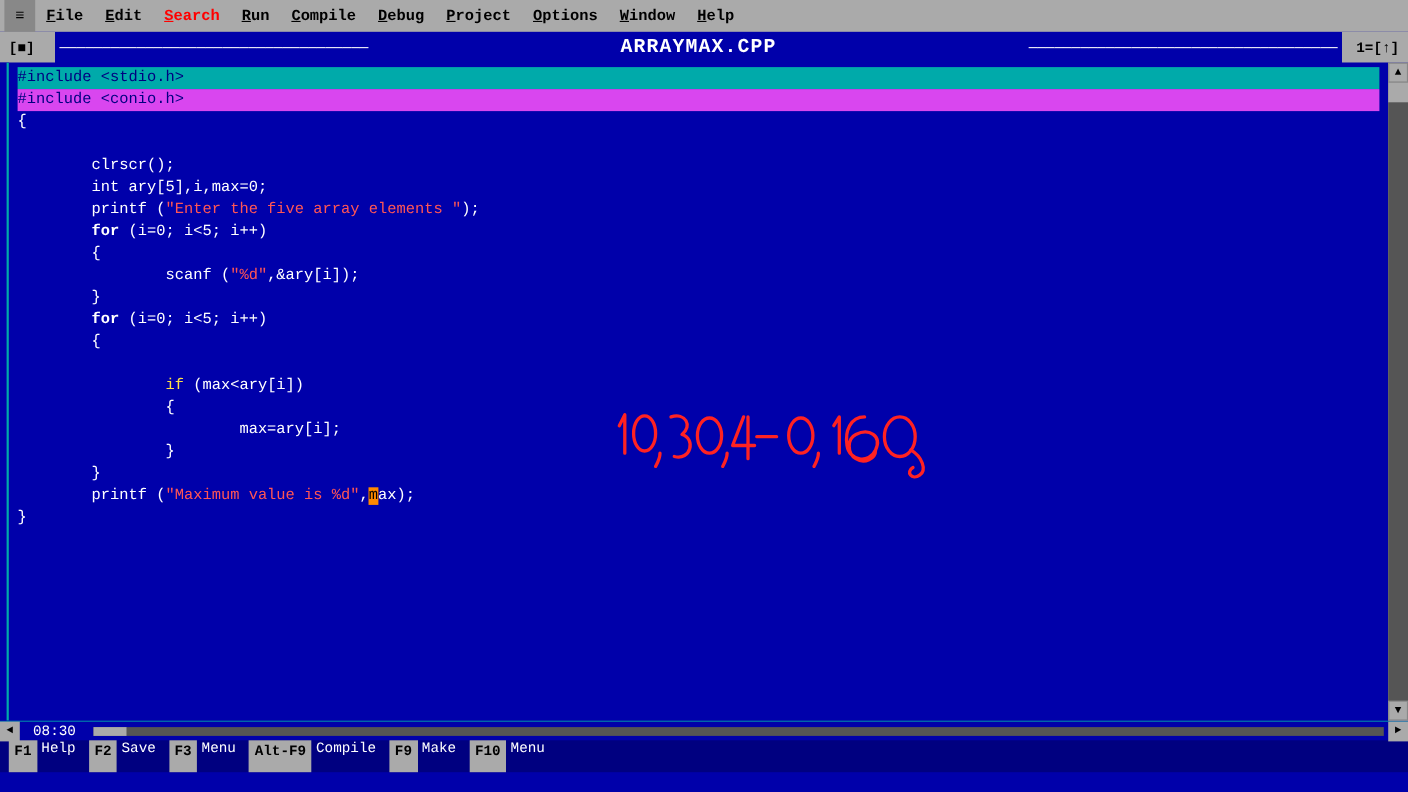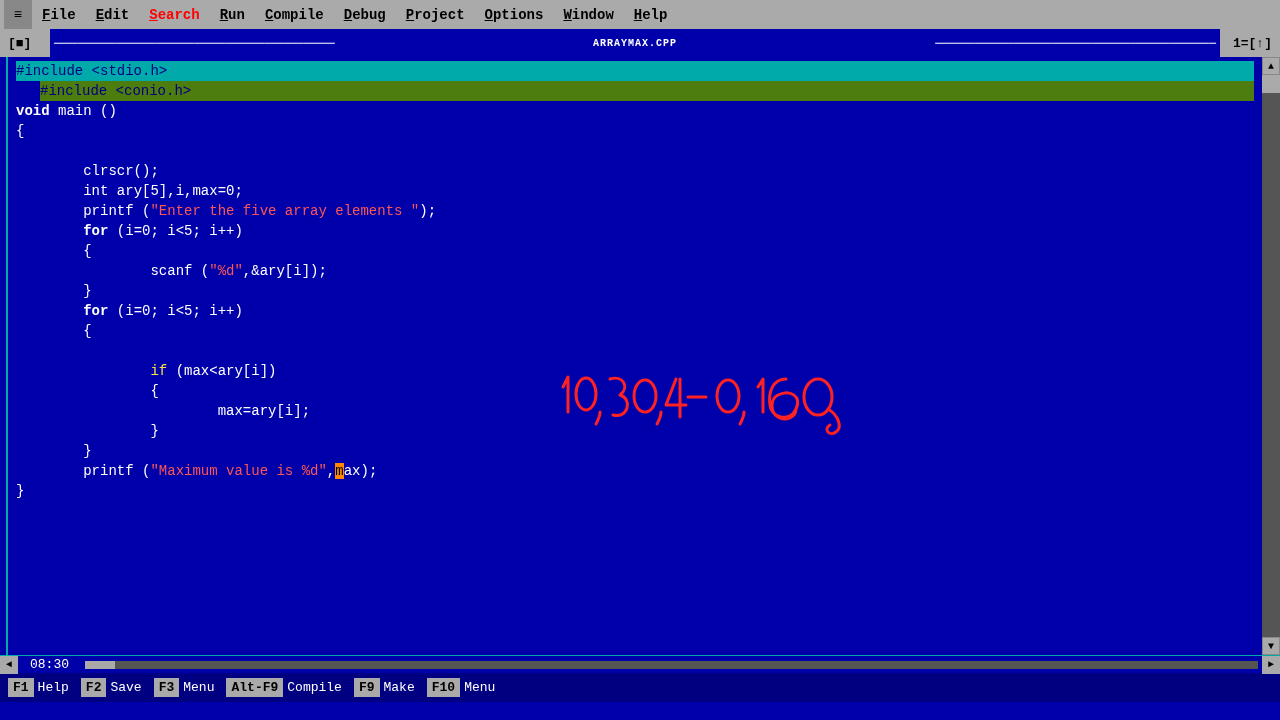--- a/index.html
+++ b/index.html
@@ -60,21 +60,21 @@
       background: #AAAAAA;
       color: #000;
       padding: 2px 8px;
       height: 100%;
       font-weight: bold;
       min-width: 50px;
     }
     #titlebar-center {
       color: #FFFFFF;
       font-weight: bold;
-      font-size: 10px;
+      font-size: 18px;
       letter-spacing: 1px;
     }
     #titlebar-right {
       display: flex;
       align-items: center;
       background: #AAAAAA;
       color: #000;
       padding: 2px 8px;
       height: 100%;
       font-weight: bold;
@@ -209,21 +209,20 @@
       font-size: 10px;
       cursor: pointer;
     }
 
     
     #statusbar {
       width: 100%;
       height: 29px;
       background: #000080;
       display: flex;
-      align-items: center;
       padding: 0 8px;
       gap: 4px;
     }
     .status-key {
       color: #000;
       background: #AAAAAA;
       padding: 2px 5px;
       font-size: 13px;
       font-family: 'Courier New', monospace;
       font-weight: bold;
@@ -262,22 +261,21 @@
     <div id="titlebar-right-bracket">────────────────────────────────────</div>
     <div id="titlebar-right">1=[↑]</div>
   </div>
 </div>
 
 <div id="editor-container">
   <div id="editor-left-border"></div>
   <div id="editor-main">
 
     <div class="code-line" style="background:#00AAAA; color:#000080;font-family:Liberation Mono, monospace;">#include &lt;stdio.h&gt;</div>
-    <div class="code-line" style="background:#4d7c0f; color:#000080;margin-left:24px;">#include &lt;conio.h&gt;</div>
-    <div class="code-line"><span style="color:#FFFFFF;font-weight:bold;">void</span> main ()</div>
+    <div class="code-line" style="background:#d946ef; color:#000080;">#include &lt;conio.h&gt;</div>
     <div class="code-line">{</div>
     <div class="code-line"></div>
     <div class="code-line">        clrscr();</div>
     <div class="code-line">        <span style="color:#ffffff;font-weight:normal;">int</span> ary[5],i,max=0;</div>
     <div class="code-line">        printf (<span style="color:#FF5555;">"Enter the five array elements "</span>);</div>
     <div class="code-line">        <span style="color:#FFFFFF;font-weight:bold;">for</span> (i=0; i&lt;5; i++)</div>
     <div class="code-line">        {</div>
     <div class="code-line">                scanf (<span style="color:#FF5555;">"%d"</span>,&amp;ary[i]);</div>
     <div class="code-line">        }</div>
     <div class="code-line">        <span style="color:#FFFFFF;font-weight:bold;">for</span> (i=0; i&lt;5; i++)</div>

